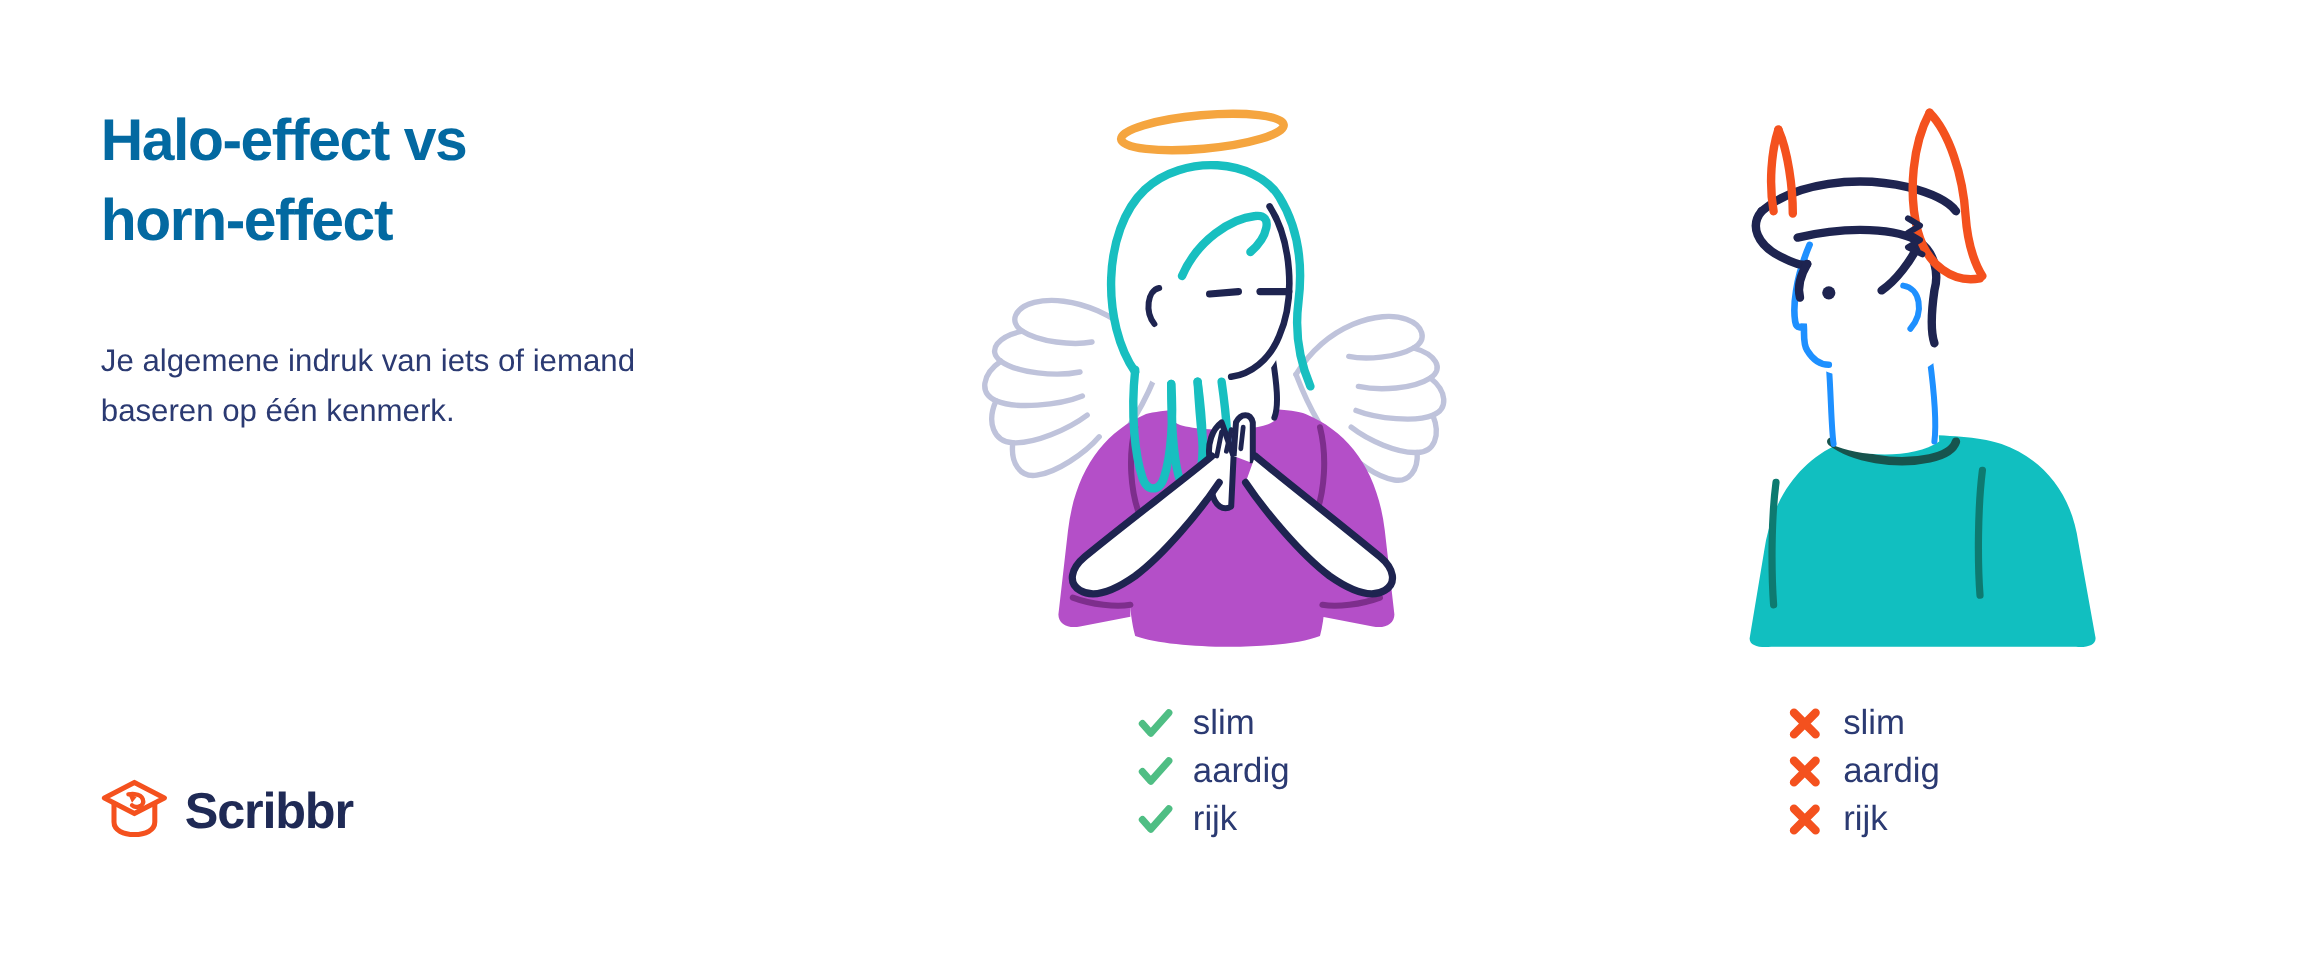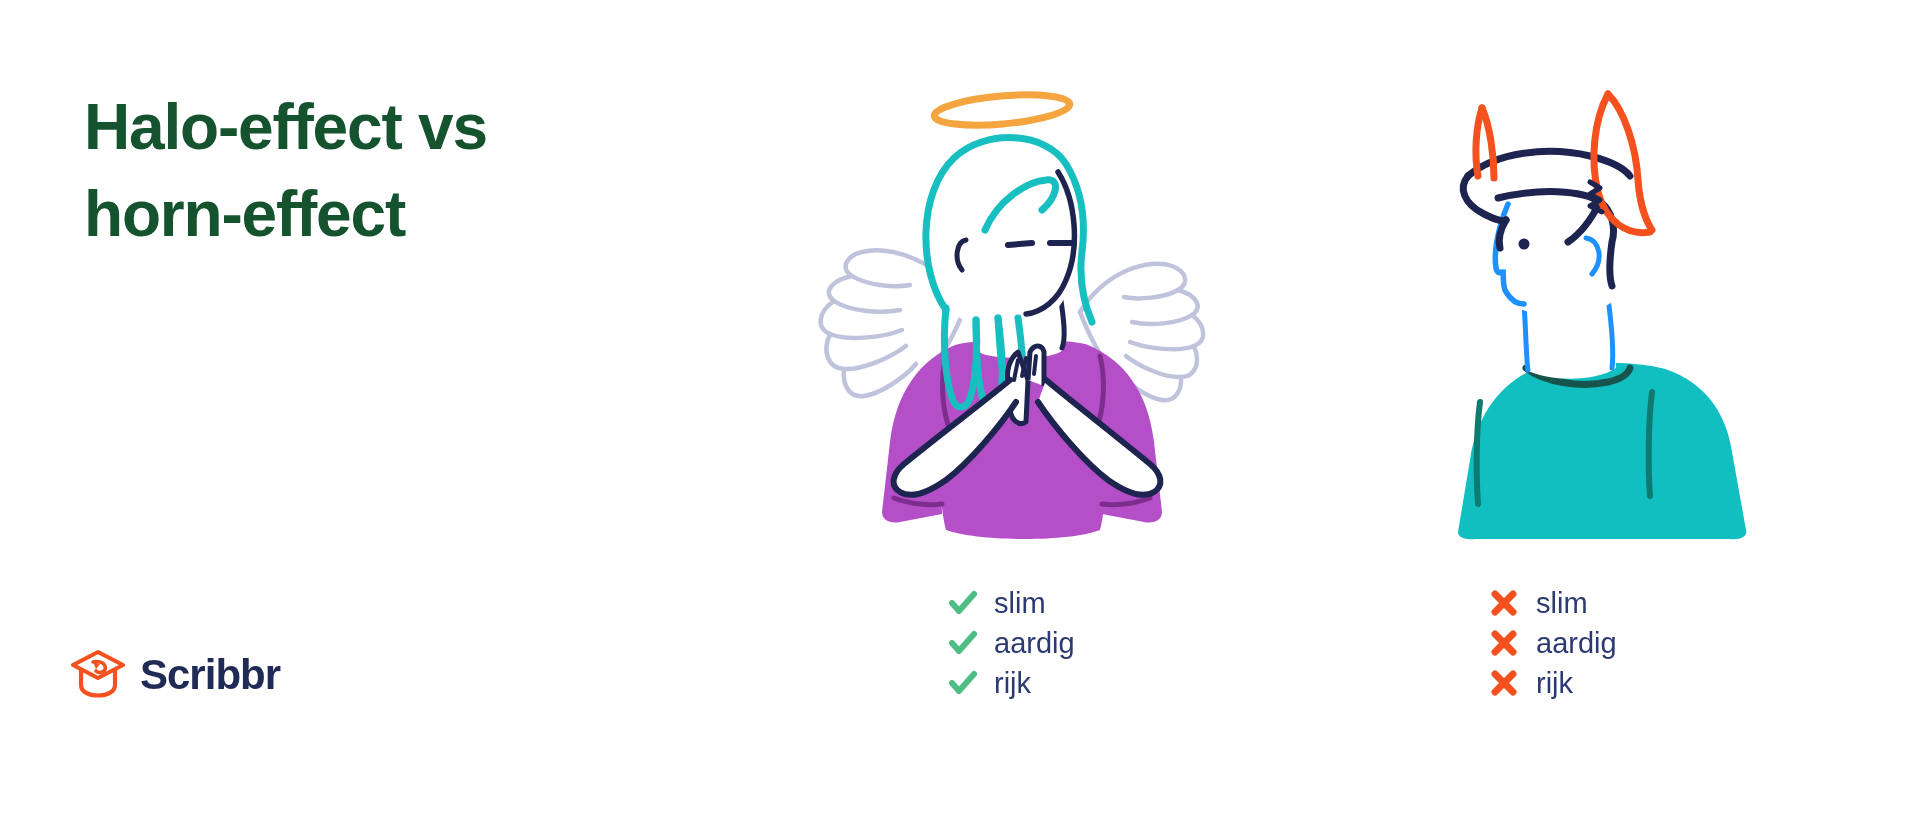--- a/index.html
+++ b/index.html
@@ -19,42 +19,42 @@
   }
 
   
   .left-col {
     position: absolute;
     left: 84px;
     top: 84px;
     width: 660px;
   }
   .title {
-    font-size: 64px;
+    font-size: 49px;
     line-height: 1.36;
     font-weight: bold;
-    color: #14532d;
+    color: #0369a1;
     letter-spacing: -1.2px;
     margin: 0;
     white-space: pre-line;
   }
   .subtitle {
     margin: 0;
     margin-top: 62px;
     font-size: 26px;
     line-height: 1.62;
     color: #2B3A72;
     width: 560px;
     white-space: pre-line;
   }
 
   
   .logo {
     position: absolute;
-    left: 70px;
+    left: 84px;
     top: 648px;
     display: flex;
     align-items: center;
     gap: 14px;
   }
   .logo-word {
     font-size: 42px;
     font-weight: bold;
     color: #1F2A55;
     letter-spacing: -1px;
@@ -93,20 +93,22 @@
   }
 </style>
 </head>
 <body>
 
 <div class="canvas">
 
   <div class="left-col">
     <h1 class="title">Halo-effect vs
 horn-effect</h1>
+    <p class="subtitle">Je algemene indruk van iets of iemand
+baseren op één kenmerk.</p>
   </div>
 
   <div class="logo">
     <span>
       <svg width="56" height="50" viewBox="0 0 56 50" fill="none">
         <path d="M28 4 L53 17 L28 30 L3 17 Z" stroke="#F4511E" stroke-width="4.2" stroke-linejoin="round" fill="none"></path>
         <path d="M11 22 L11 37 C11 44 19 47.5 28 47.5 C37 47.5 45 44 45 37 L45 22" stroke="#F4511E" stroke-width="4.2" stroke-linecap="round" stroke-linejoin="round" fill="none"></path>
         <path d="M23 14 C23 14 33 12 35 18 C37 24 29 26 26 23" stroke="#F4511E" stroke-width="3.6" stroke-linecap="round" fill="none"></path>
         <path d="M23 14 L26 21 L30 16 Z" fill="#F4511E"></path>
       </svg>

